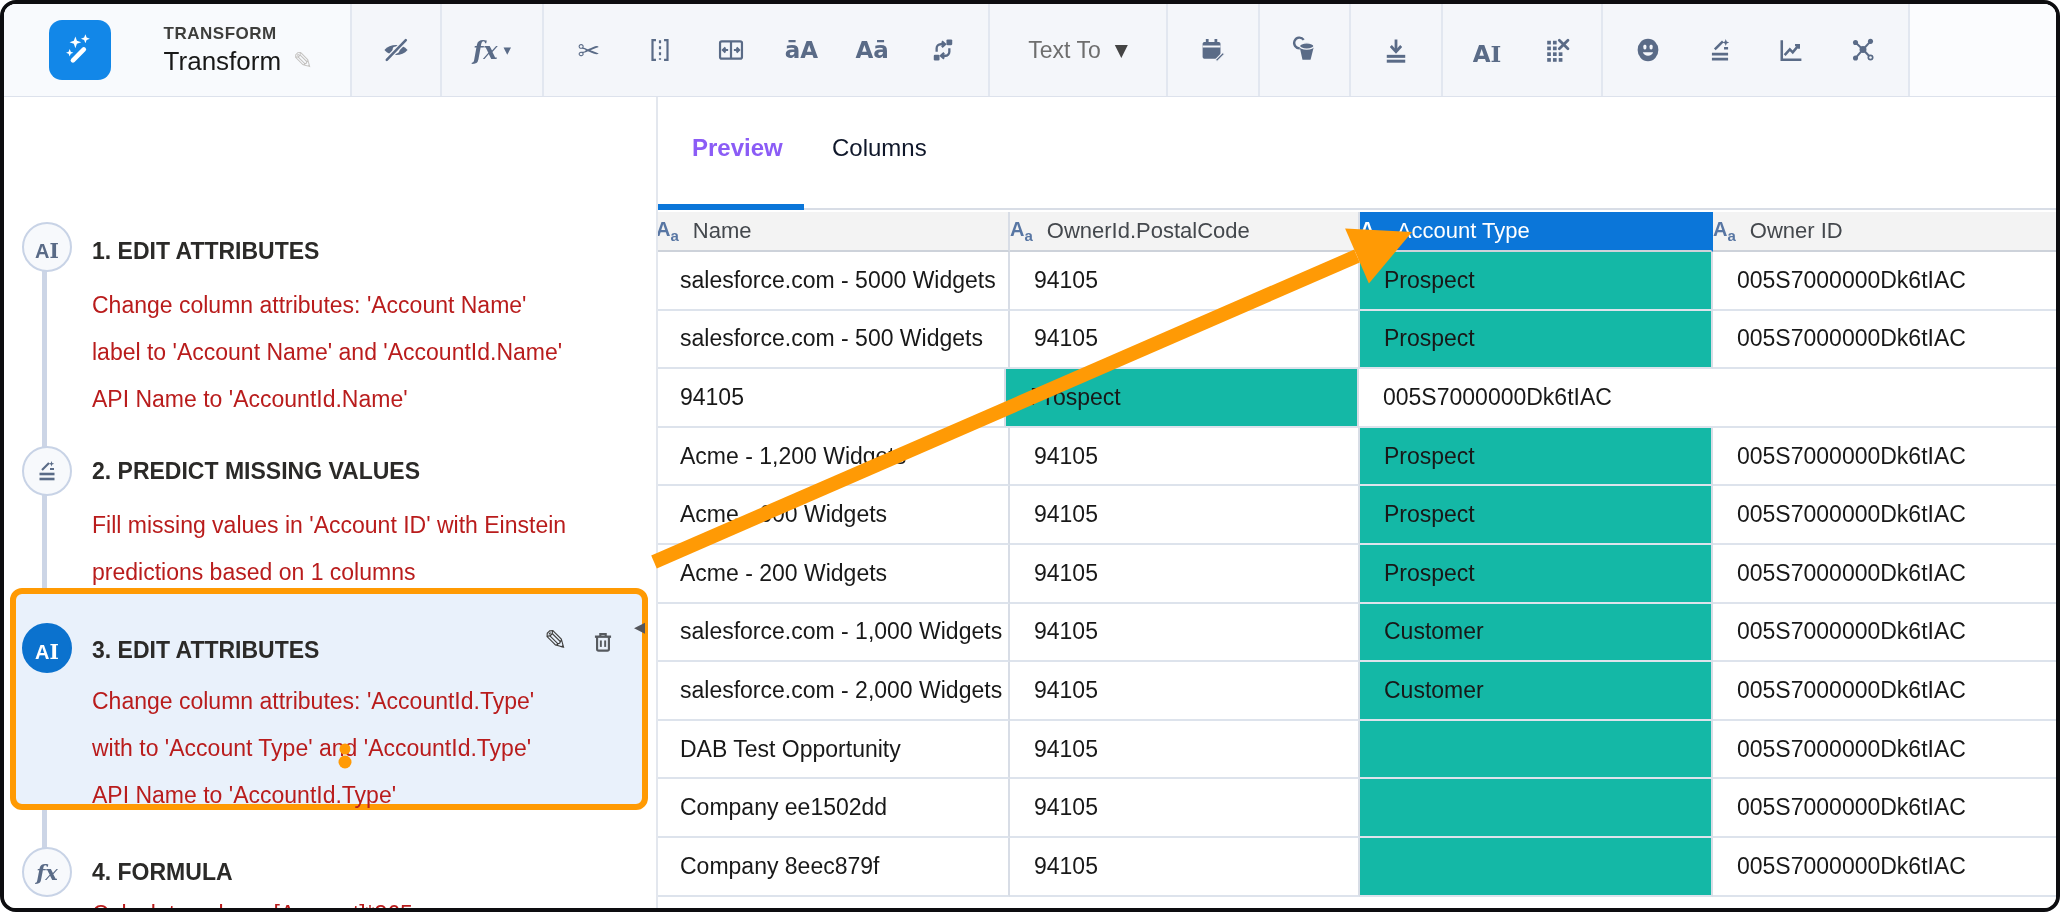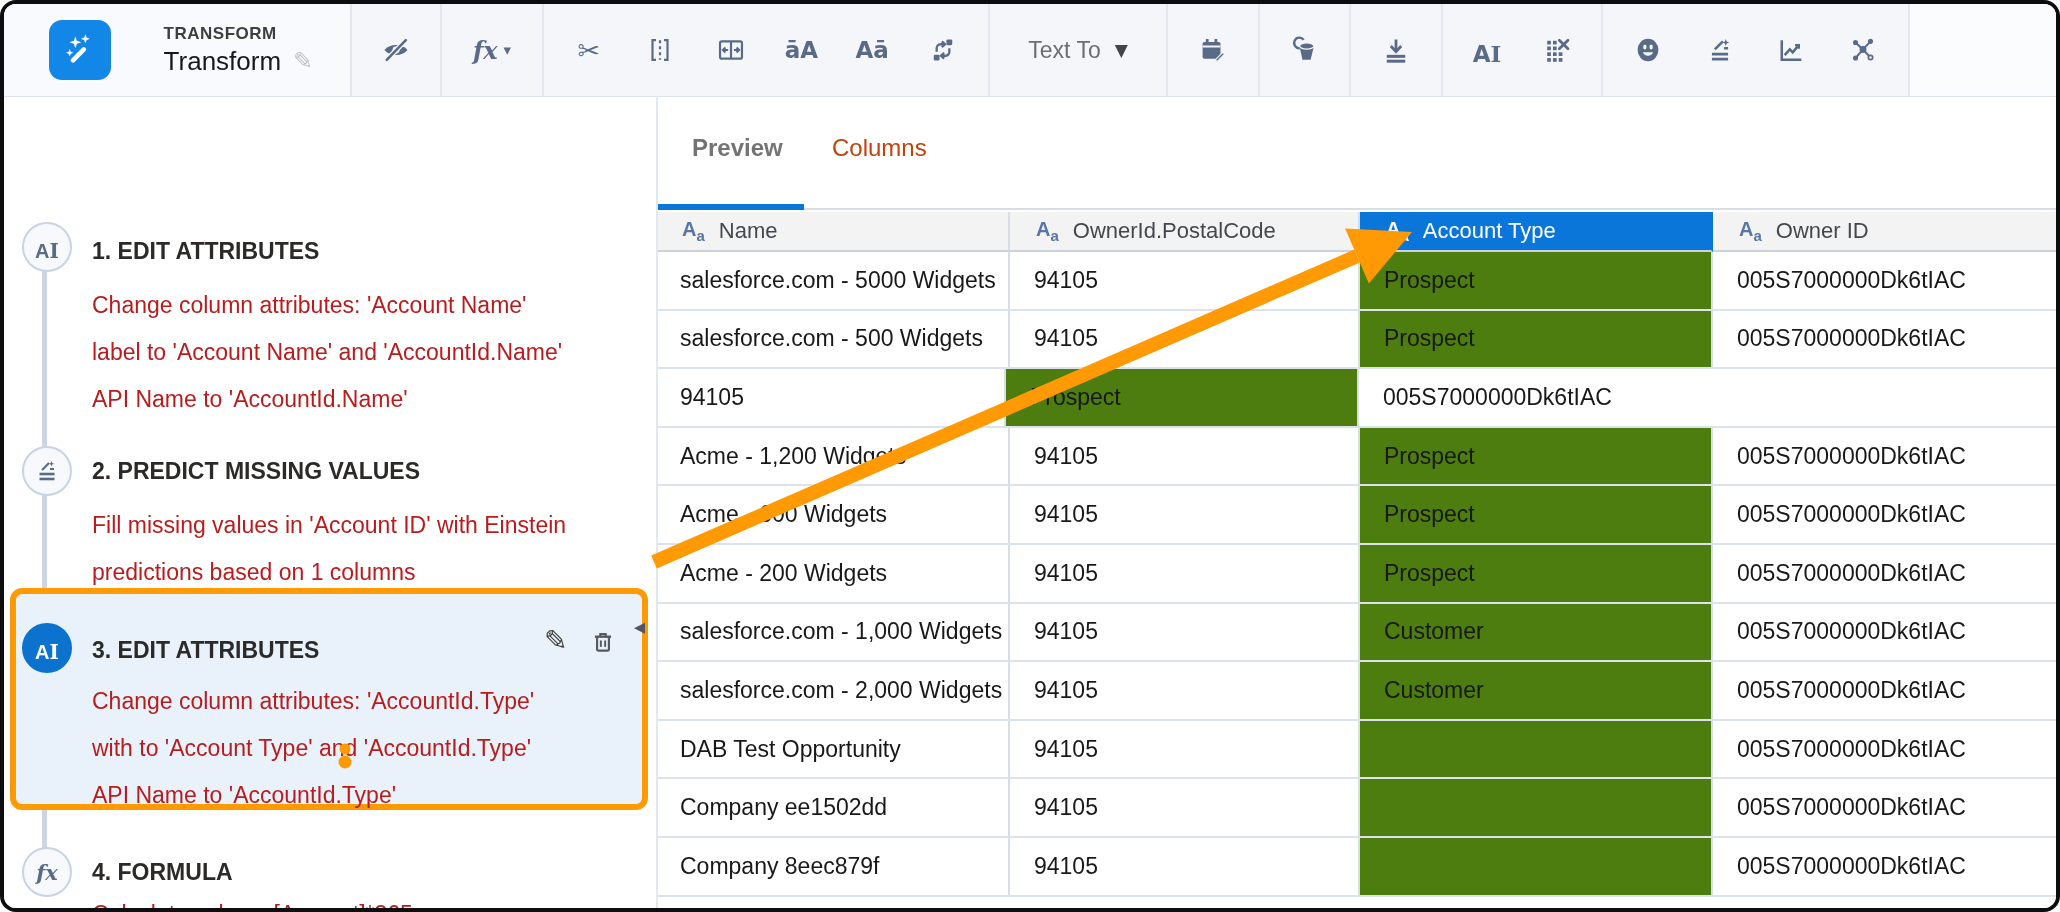--- a/index.html
+++ b/index.html
@@ -35,33 +35,33 @@
   .s-title{position:absolute;left:88px;font-size:23px;font-weight:bold;color:#2b2a28;white-space:nowrap;}
   .s-desc{position:absolute;left:88px;font-size:23px;color:#b91c1c;line-height:47px;white-space:pre-line;width:560px;}
   .sel-box{position:absolute;left:6px;top:492px;width:638px;height:222px;box-sizing:border-box;background:#e9f1fb;border:6px solid #ff9a03;border-radius:12px;z-index:1;}
   .s-actions{position:absolute;left:540px;top:528px;display:flex;gap:22px;align-items:center;z-index:3;}
   .pencil-dark{color:#3e3e3c;font-family:"DejaVu Sans",sans-serif;font-size:28px;cursor:pointer;}
   .collapse-tri{position:absolute;left:630px;top:518px;font-family:"DejaVu Sans",sans-serif;font-size:22px;color:#54565b;z-index:4;cursor:pointer;}
 
   
   .right-panel{position:absolute;left:652px;top:92px;right:0;bottom:0;background:#fff;}
   .tabs{position:absolute;left:0;top:0;right:0;height:114px;border-bottom:2px solid #d8dde6;box-sizing:border-box;}
-  .tab{position:absolute;top:38px;font-size:24px;color:#c2410c;cursor:pointer;}
-  .tab.active{font-weight:bold;color:#737373;}
+  .tab{position:absolute;top:38px;font-size:24px;color:#0f172a;cursor:pointer;}
+  .tab.active{font-weight:bold;color:#8b5cf6;}
   .tab-underline{position:absolute;left:2px;top:108px;width:146px;height:6px;background:#0b76d9;}
 
   
   .tbl{position:absolute;left:0;top:116px;right:0;bottom:0;overflow:hidden;}
   .trow{display:flex;}
   .th,.td{box-sizing:border-box;border-right:2px solid #d8dde6;overflow:hidden;white-space:nowrap;display:flex;align-items:center;}
-  .th{height:40px;background:#f3f3f3;color:#44484d;font-size:22px;padding-left:26px;gap:14px;border-bottom:2px solid #cdd2da;cursor:pointer;}
+  .th{height:40px;background:#f3f3f3;color:#44484d;font-size:22px;gap:14px;border-bottom:2px solid #cdd2da;cursor:pointer;}
   .td{height:58.6px;background:#fff;color:#181818;font-size:23px;padding-left:24px;border-bottom:2px solid #dde3ec;}
   .c0{width:354px}.c1{width:350px}.c2{width:353px}.c3{flex:1;border-right:none;}
   .th.hl{background:#0b76d9;color:#fff;border-right-color:#0b76d9;}
-  .td.hl{background:#4d7c0f;}
+  .td.hl{background:#14b8a6;}
   .type-icon{font-weight:bold;color:#5876a3;font-size:20px;line-height:1;flex:0 0 auto;}
   .type-icon sub{font-size:15px;font-weight:bold;}
   .th.hl .type-icon{color:#fff;}
 
   
   .overlay{position:absolute;inset:0;z-index:40;pointer-events:none;}
 </style>
 </head>
 <body>
 

